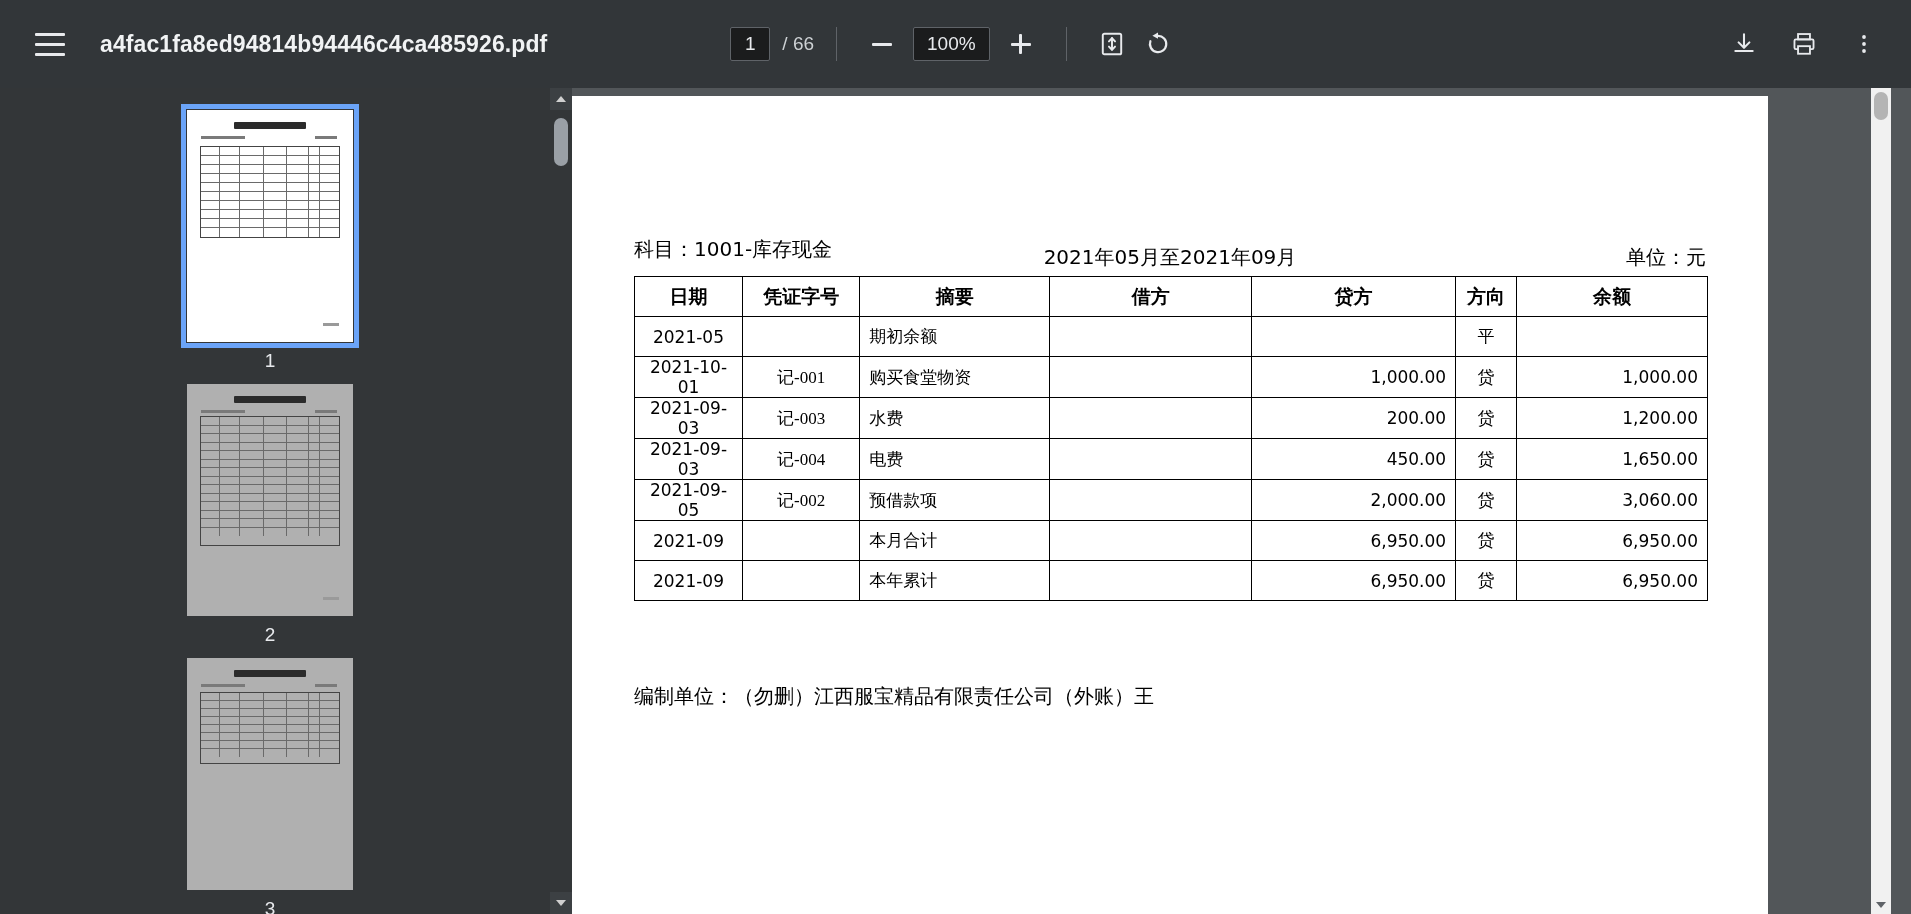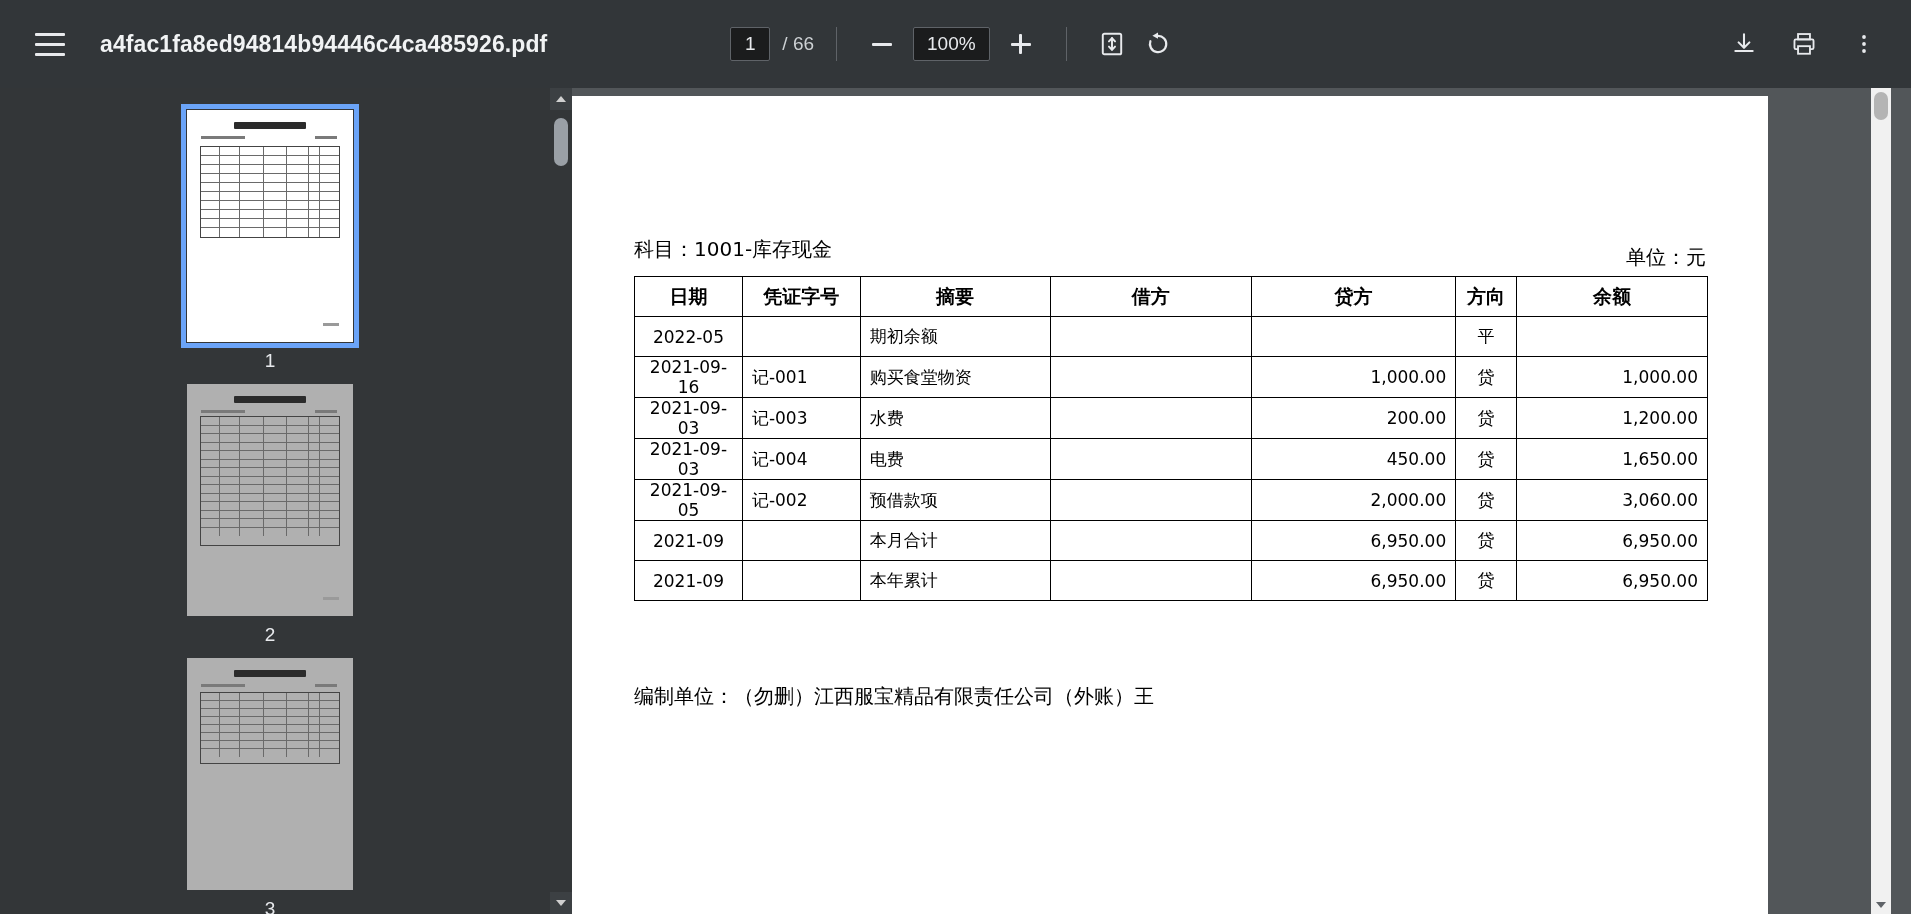--- a/index.html
+++ b/index.html
@@ -194,21 +194,21 @@
   }
   #ledger-table th, #ledger-table td {
     border: 1.3px solid #000;
     height: 40px;
     padding: 0 9px;
   }
   #ledger-table th {
     font-size: 19px; font-weight: bold; text-align:center;
   }
   td.c-date { text-align:center; width: 110px;}
-  td.c-voucher { text-align:left; width: 120px;}
+  td.c-voucher { text-align:center; width: 120px; font-family: Liberation Serif, serif;}
   td.c-desc { text-align:left; width: 198px;}
   td.c-debit { text-align:right; width: 210px;}
   td.c-credit { text-align:right; width: 210px;}
   td.c-dir { text-align:center; width: 62px;}
   td.c-balance { text-align:right; width: 196px;}
   #prepared-line {
     position:absolute; top: 587px; left: 62px;
     font-size: 20px;
   }
 </style>
@@ -619,46 +619,47 @@
           <div class="tri-down"></div>
         </div>
     </div>
   </div>
 
   <div id="viewer">
     <div id="page">
       <div class="doc-inner">
 
         <div id="subject-line">科目：1001-库存现金</div>
+        <div id="period-line">2021年05月至2021年09月</div>
         <div id="unit-line">单位：元</div>
 
         <table id="ledger-table">
           <thead>
             <tr>
               <th>日期</th>
               <th>凭证字号</th>
               <th>摘要</th>
               <th>借方</th>
               <th>贷方</th>
               <th>方向</th>
               <th>余额</th>
             </tr>
           </thead>
           <tbody>
             <tr>
-              <td class="c-date">2022-05</td>
+              <td class="c-date">2021-05</td>
               <td class="c-voucher"></td>
               <td class="c-desc">期初余额</td>
               <td class="c-debit"></td>
               <td class="c-credit"></td>
               <td class="c-dir">平</td>
               <td class="c-balance"></td>
             </tr>
             <tr>
-              <td class="c-date">2021-09-16</td>
+              <td class="c-date">2021-10-01</td>
               <td class="c-voucher">记-001</td>
               <td class="c-desc">购买食堂物资</td>
               <td class="c-debit"></td>
               <td class="c-credit">1,000.00</td>
               <td class="c-dir">贷</td>
               <td class="c-balance">1,000.00</td>
             </tr>
             <tr>
               <td class="c-date">2021-09-03</td>
               <td class="c-voucher">记-003</td>

